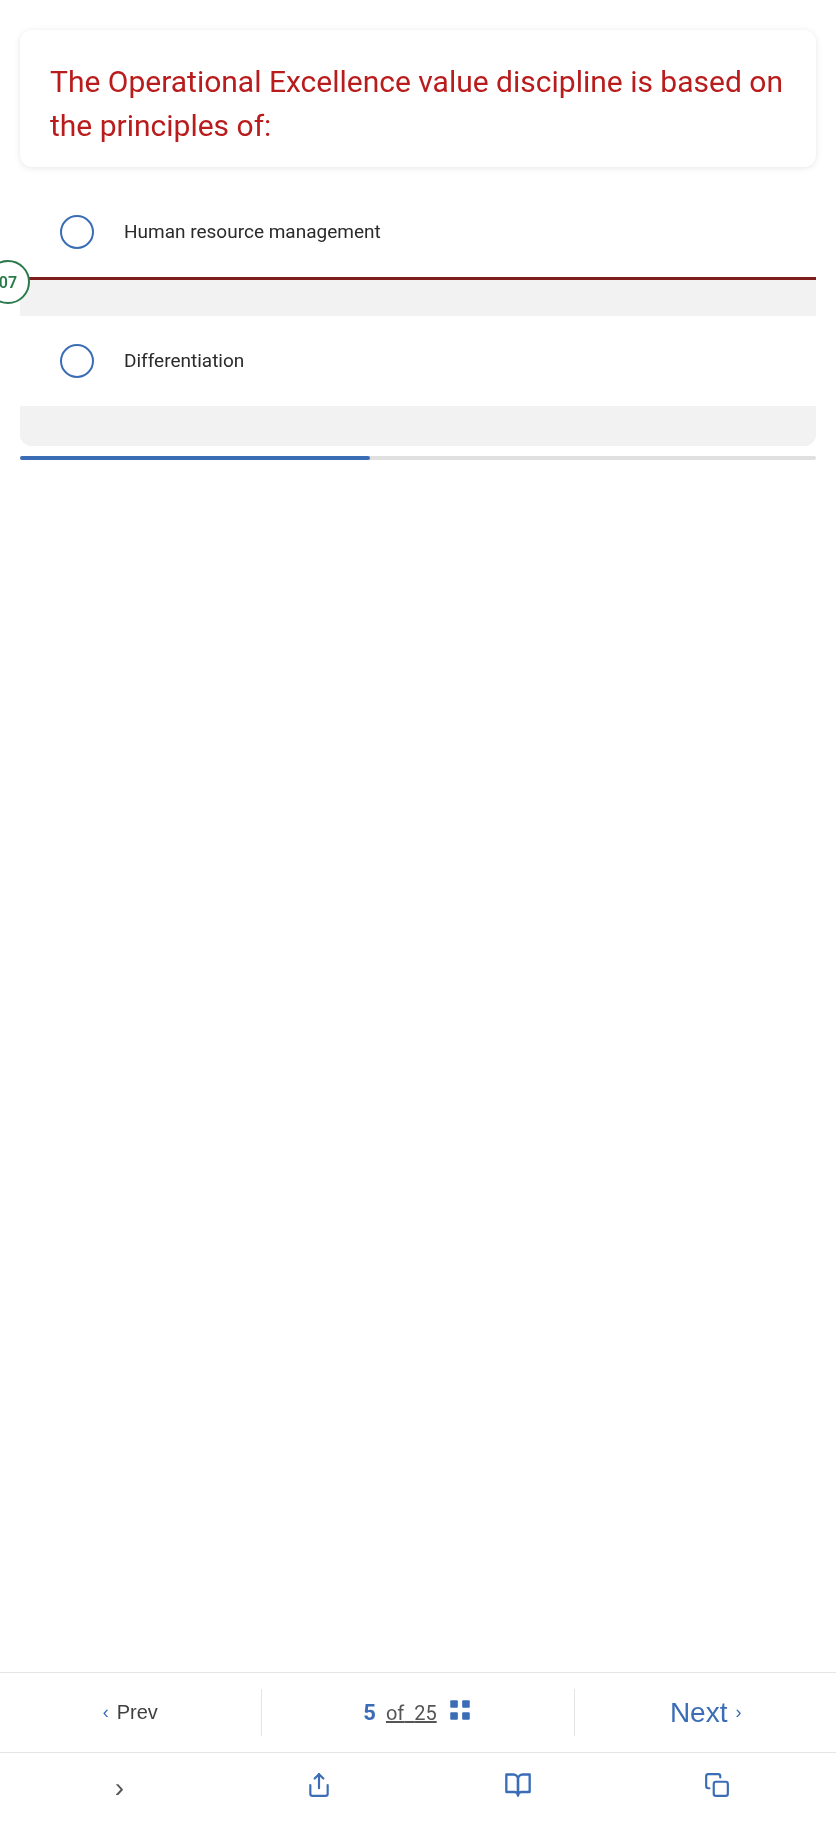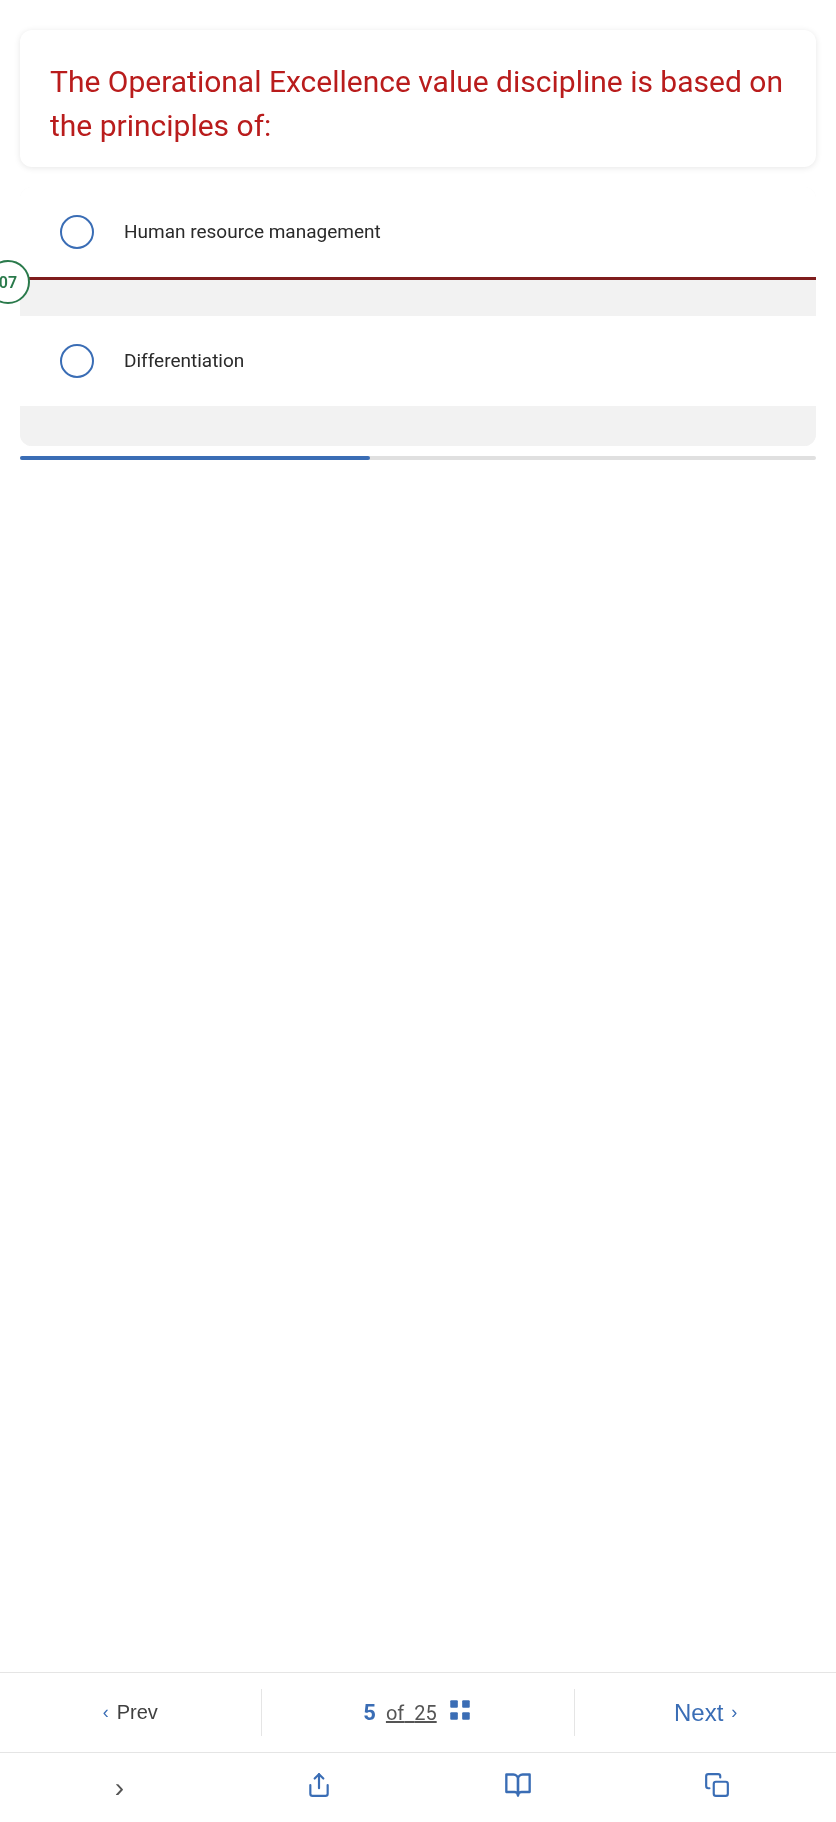--- a/index.html
+++ b/index.html
@@ -212,21 +212,21 @@
       background: none;
       border: none;
     }
 
     .toolbar-icon {
       font-size: 24px;
       color: #3a6db5;
     }
 
     .nav-next-text {
-      font-size: 24px;
+      font-size: 28px;
       font-weight: 500;
       color: #3a6db5;
     }
 
     .nav-prev-text {
       font-size: 20px;
       font-weight: 500;
       color: #404040;
     }
 

